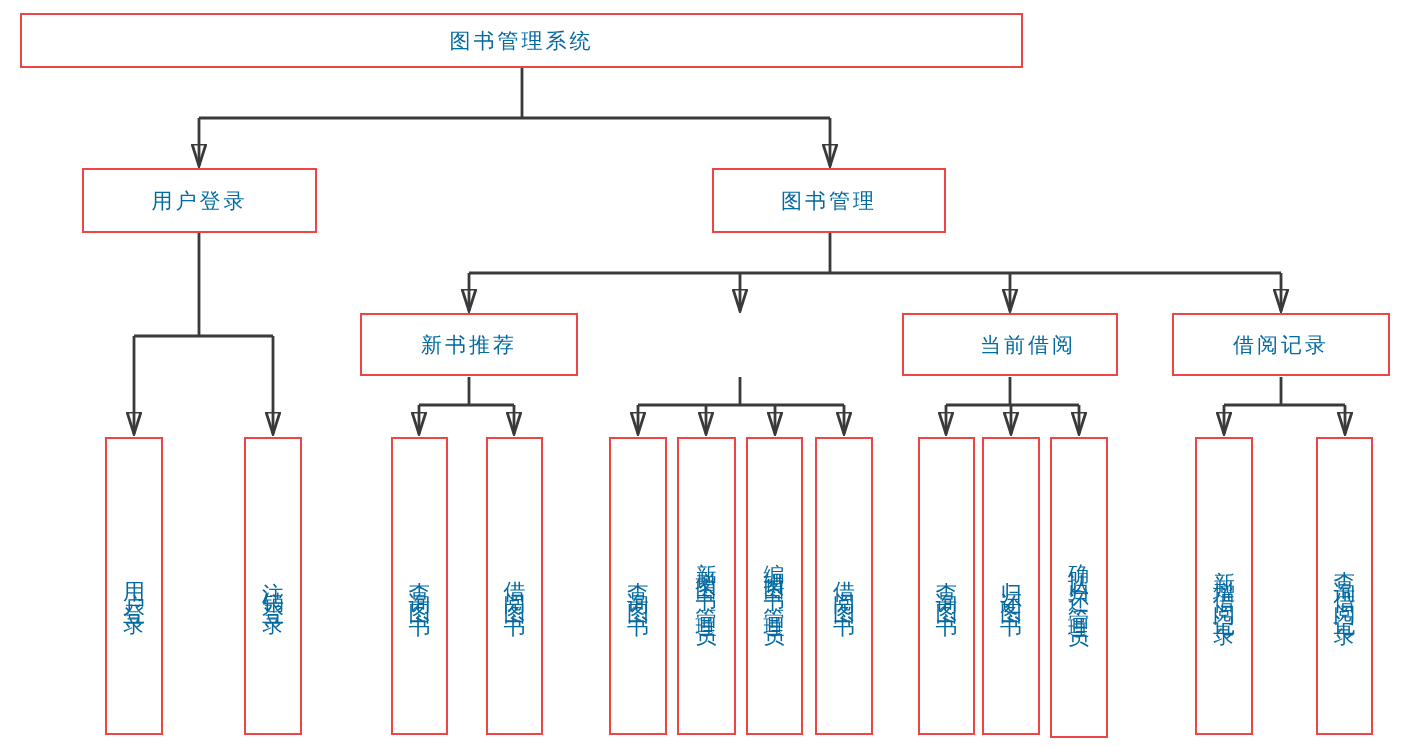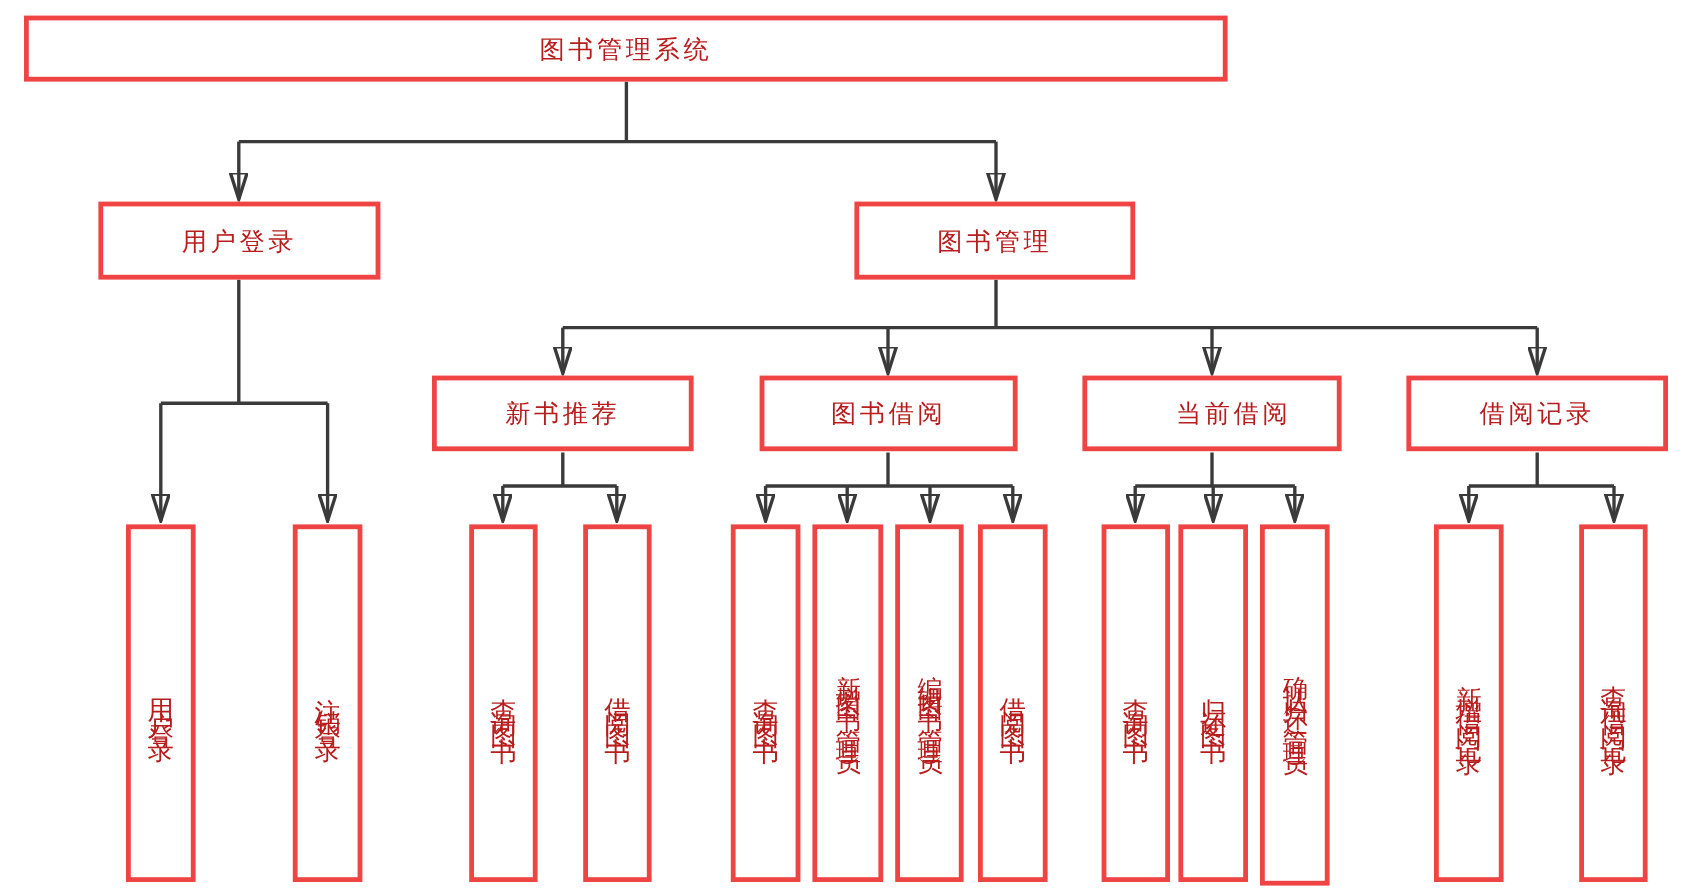--- a/index.html
+++ b/index.html
@@ -15,25 +15,25 @@
   #wires { position: absolute; left: 0; top: 0; z-index: 1; }
   #wires path, #wires line {
     stroke: #3a3a3a;
     stroke-width: 2.8;
     fill: none;
   }
   .node {
     position: absolute;
     z-index: 2;
     background: #ffffff;
-    border: 4px solid #ef4444;
+    border: 2px solid #ef4444;
     display: flex;
     align-items: center;
     justify-content: center;
-    color: #b91c1c;
+    color: #0369a1;
   }
   .hbox { font-size: 21px; letter-spacing: 3px; }
   .vbox {
     writing-mode: vertical-rl;
     font-size: 22px;
     letter-spacing: 11px;
     line-height: 1;
   }
   .vbox.tight { font-size: 21px; letter-spacing: 9px; }
   .watermark {
@@ -97,21 +97,20 @@
       <line x1="1345" y1="405" x2="1345" y2="434" marker-end="url(#arw)"></line>
     </g>
   </svg>
 
   <div class="node hbox" style="left:20px; top:13px; width:1003px; height:55px;">图书管理系统</div>
 
   <div class="node hbox" style="left:82px; top:168px; width:235px; height:65px;">用户登录</div>
   <div class="node hbox" style="left:360px; top:313px; width:218px; height:63px;">新书推荐</div>
 
   <div class="node hbox" style="left:712px; top:168px; width:234px; height:65px;">图书管理</div>
-  <div class="node hbox" style="left:633px; top:313px; width:215px; height:63px;">图书借阅</div>
   <div class="node hbox" style="left:902px; top:313px; width:216px; height:63px;padding-left:36px;">当前借阅</div>
   <div class="node hbox" style="left:1172px; top:313px; width:218px; height:63px;">借阅记录</div>
 
   <div class="node vbox" style="left:105px; top:437px; width:58px; height:298px;">用户登录</div>
   <div class="node vbox" style="left:244px; top:437px; width:58px; height:298px;">注销登录</div>
 
   <div class="node vbox" style="left:391px; top:437px; width:57px; height:298px;">查询图书</div>
   <div class="node vbox" style="left:486px; top:437px; width:57px; height:298px;">借阅图书</div>
 
   <div class="node vbox" style="left:609px; top:437px; width:58px; height:298px;">查询图书</div>

